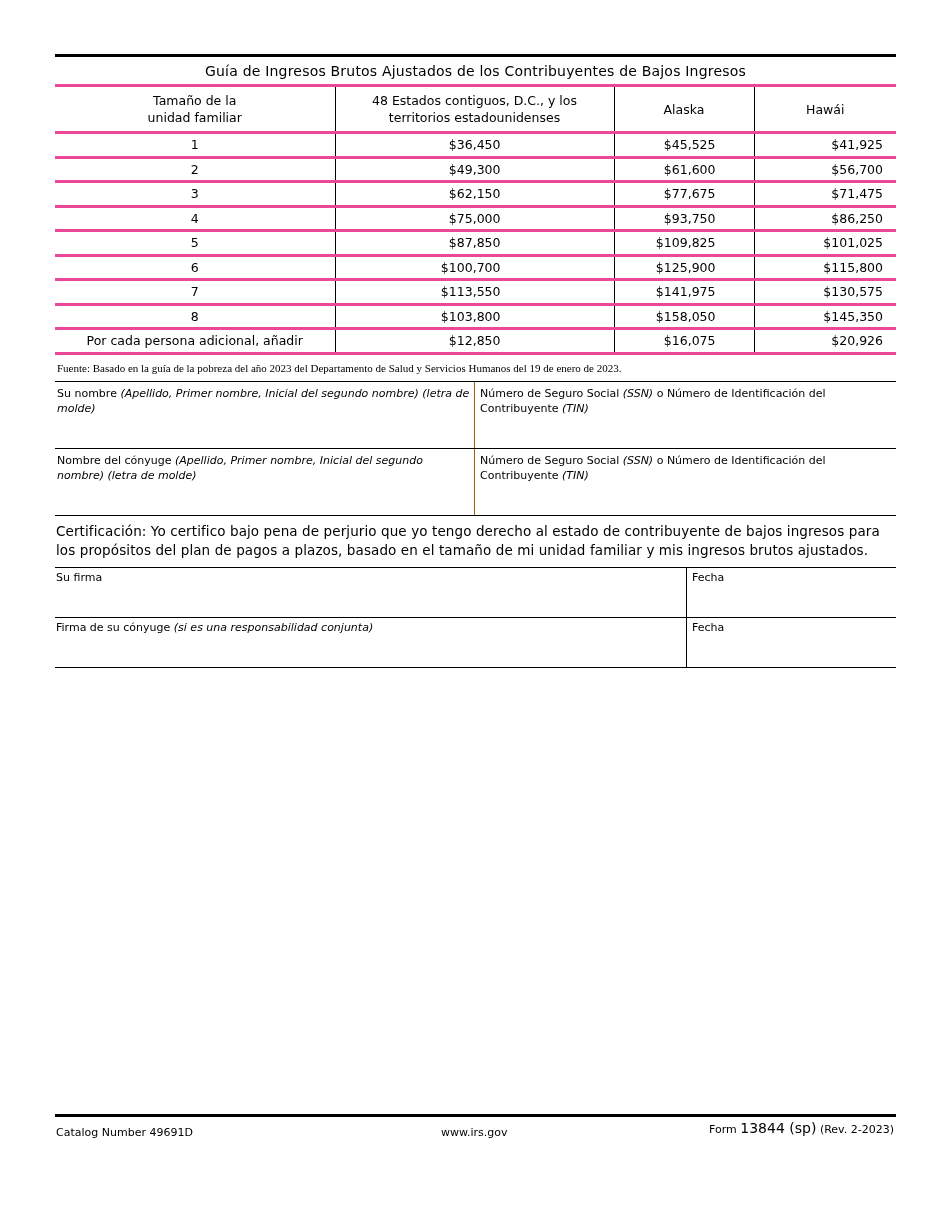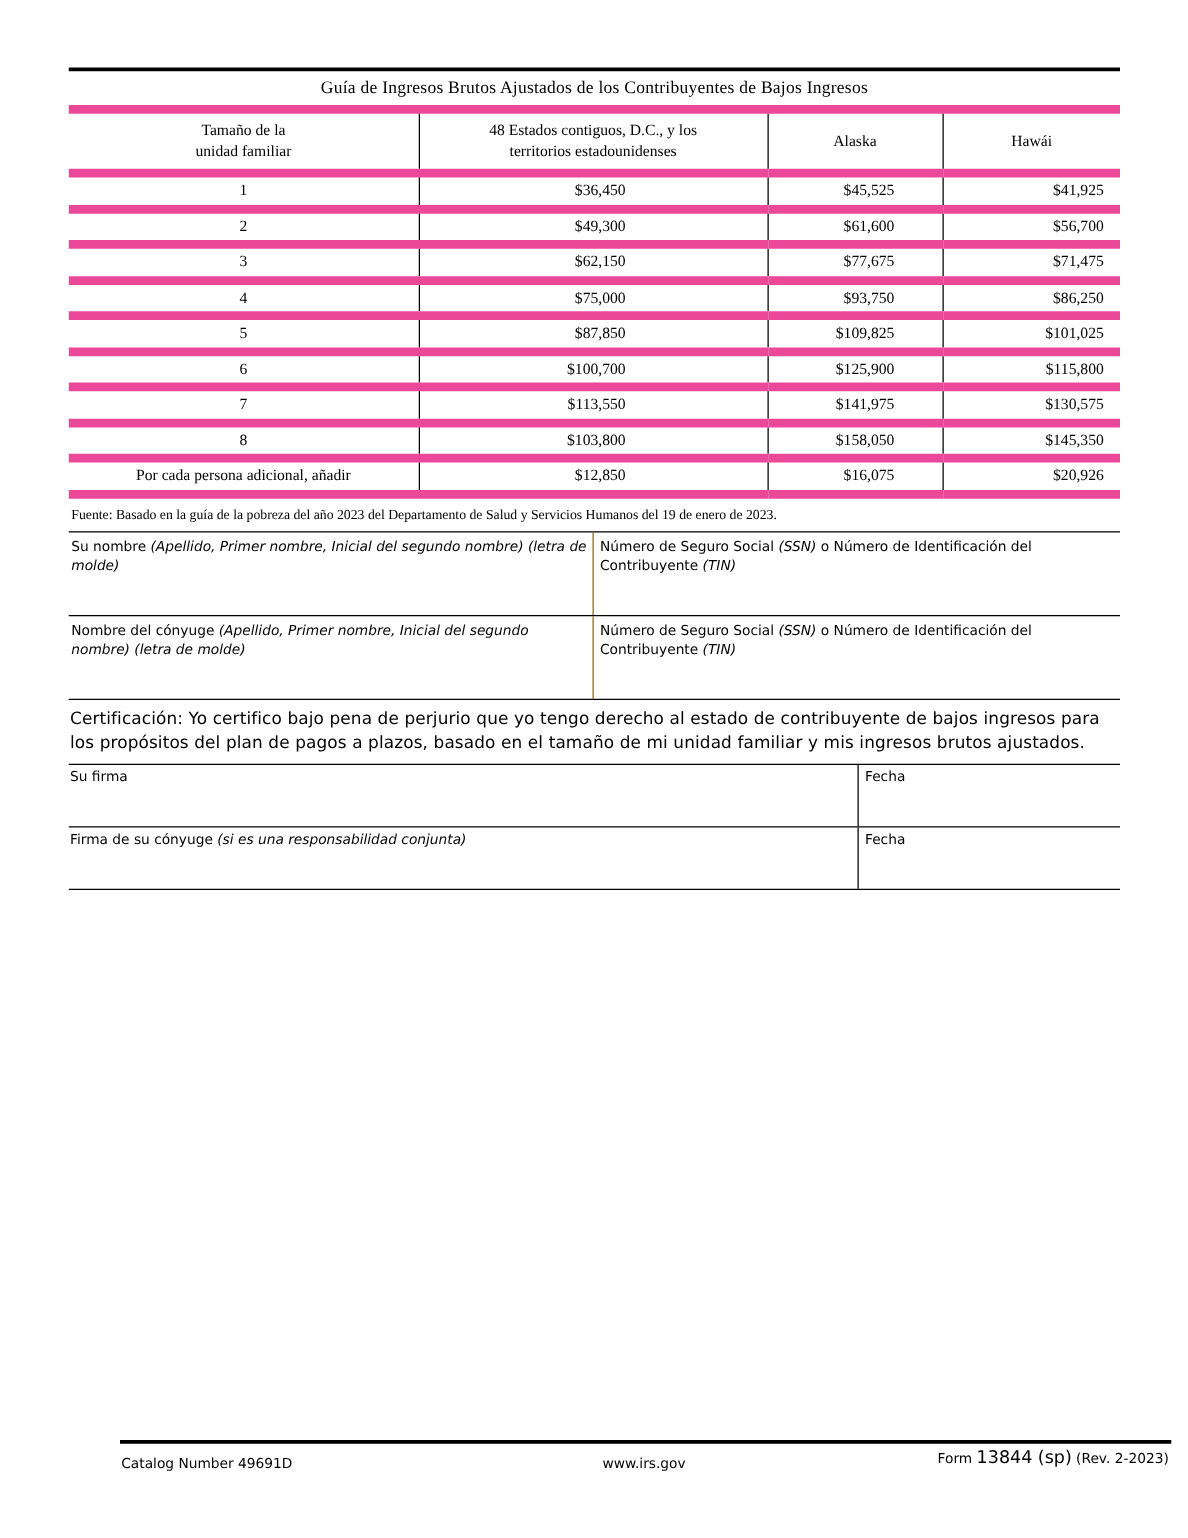--- a/index.html
+++ b/index.html
@@ -1,21 +1,21 @@
 <!DOCTYPE html>
 <html><head>
 <meta charset="utf-8">
 <style>
   html, body { margin: 0; padding: 0; background: #ffffff; }
   body { width: 950px; height: 1230px; position: relative; font-family: "DejaVu Sans", sans-serif; color: #000; }
   .page { position: absolute; left: 55px; top: 54px; width: 841px; }
   .top-rule { height: 3px; background: #000; }
 
   table.guide { width: 100%; border-collapse: collapse; table-layout: fixed; font-size: 12.5px; }
-  table.guide td, table.guide th { border-bottom: 7px solid #ec4899; padding: 0; font-weight: normal; font-family: Liberation Serif, serif; }
+  table.guide td, table.guide th { border-bottom: 3px solid #ec4899; padding: 0; font-weight: normal; }
   table.guide .title-cell { text-align: center; font-size: 14px; height: 27px; letter-spacing: 0.2px; }
   table.guide thead tr.hdr th { height: 44px; text-align: center; line-height: 17px; vertical-align: middle; }
   table.guide tbody td { height: 21.5px; line-height: 21px; }
   table.guide .vl { border-left: 1px solid #000; }
   table.guide td.size { text-align: center; }
   table.guide td.num { text-align: right; }
   table.guide td.c48 { padding-right: 113px; }
   table.guide td.cak { padding-right: 38px; text-align: right; }
   table.guide td.chi { padding-right: 13px; }
 
@@ -28,21 +28,21 @@
   .idgrid .field { display: block; width: 100%; height: 18px; border: none; background: transparent; outline: none; font-family: "DejaVu Sans", sans-serif; font-size: 12px; margin-top: 4px; }
   .it { font-style: italic; }
 
   .cert { font-size: 13.5px; line-height: 19px; padding: 6px 2px 7px 1px; border-bottom: 1px solid #000; letter-spacing: 0.1px; }
 
   .sigrow { display: flex; border-bottom: 1px solid #000; height: 49px; }
   .sigrow .sig { width: 632px; border-right: 1px solid #000; padding: 3px 1px; box-sizing: border-box; font-size: 11px; }
   .sigrow .date { flex: 1; padding: 3px 5px; box-sizing: border-box; font-size: 11px; }
   .sigrow .field { display: block; width: 100%; height: 22px; border: none; background: transparent; outline: none; font-family: "DejaVu Sans", sans-serif; font-size: 12px; margin-top: 2px; }
 
-  .footer { position: absolute; left: 55px; top: 1152px; width: 841px; margin-left: 41px; }
+  .footer { position: absolute; left: 55px; top: 1114px; width: 841px; }
   .footer .rule { height: 3px; background: #000; }
   .footer .row { position: relative; height: 26px; font-size: 11px; }
   .footer .catalog { position: absolute; left: 1px; top: 9px; }
   .footer .web { position: absolute; left: 386px; top: 9px; }
   .footer .form { position: absolute; right: 2px; top: 3px; white-space: nowrap; }
   .footer .form .small { font-size: 11px; }
   .footer .form .big { font-size: 14px; }
 </style>
 </head>
 <body>

